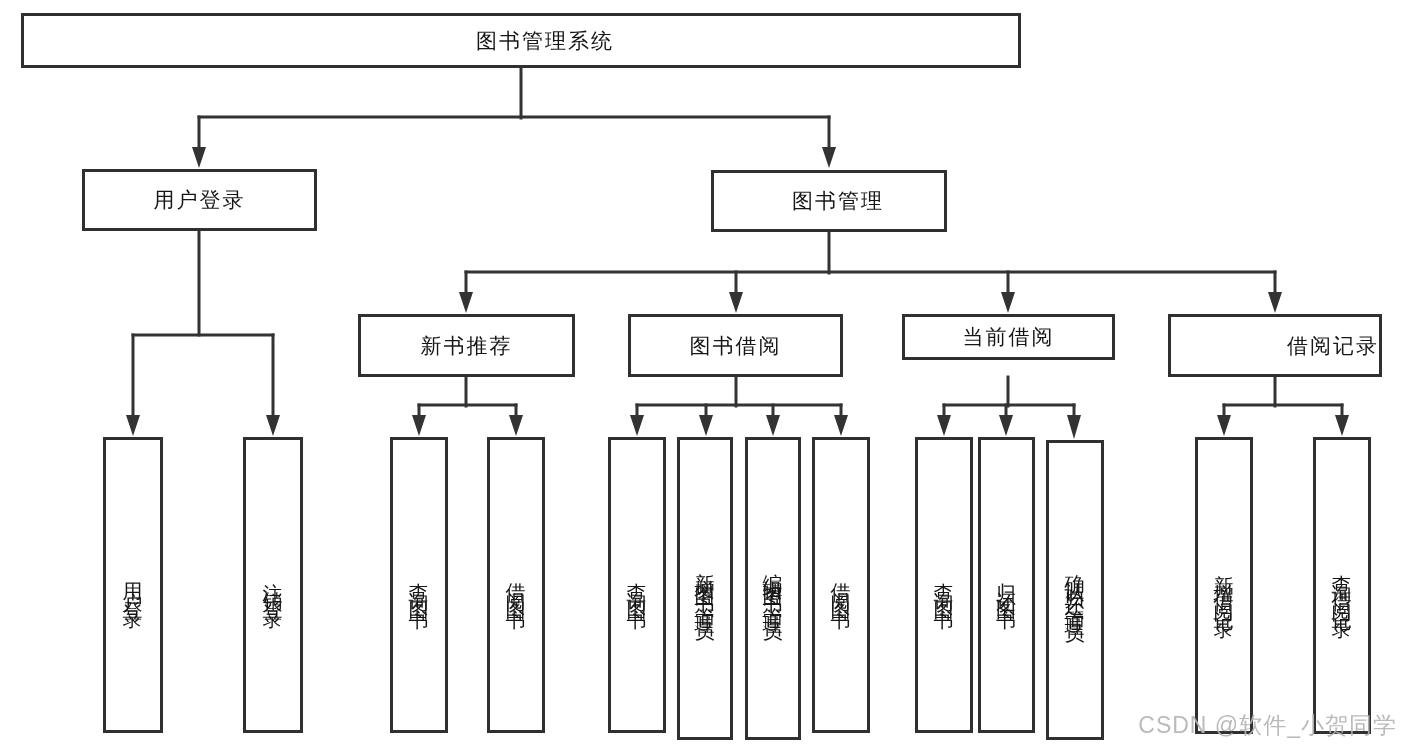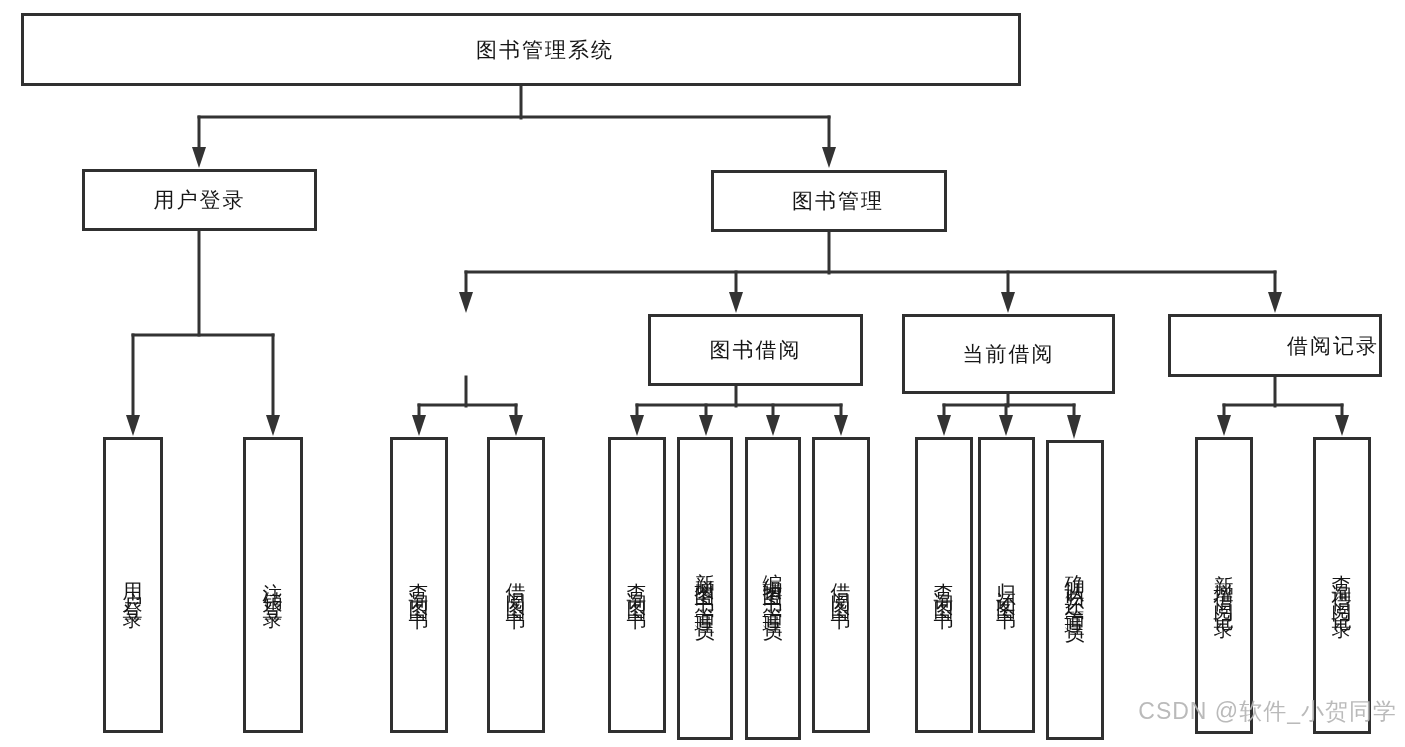--- a/index.html
+++ b/index.html
@@ -32,21 +32,21 @@
     writing-mode: vertical-rl;
     font-size: 20px;
     letter-spacing: 9px;
     line-height: 1;
     white-space: nowrap;
   }
   .vlabel.tight { letter-spacing: 7px; }
   .watermark {
     position: absolute;
     right: 8px;
-    bottom: 20px;
+    bottom: 6px;
     font-size: 23px;
     letter-spacing: 1px;
     color: #b5b5b5;
     opacity: 0.92;
     z-index: 5;
     white-space: nowrap;
   }
 </style>
 </head>
 <body>
@@ -111,35 +111,38 @@
       <polygon points="766,415 780,415 773,436"></polygon>
       <polygon points="834,415 848,415 841,436"></polygon>
       <polygon points="937,415 951,415 944,436"></polygon>
       <polygon points="999,415 1013,415 1006,436"></polygon>
       <polygon points="1067,415 1081,415 1074,439"></polygon>
       <polygon points="1217,415 1231,415 1224,436"></polygon>
       <polygon points="1335,415 1349,415 1342,436"></polygon>
     </g>
   </svg>
 
-  <div class="box" style="left:21px;top:13px;width:1000px;height:73px;padding-left:48px;">
+  <div class="box" style="left:21px;top:13px;width:1000px;height:55px;padding-left:48px;">
     <span class="hlabel">图书管理系统</span>
   </div>
 
   <div class="box" style="left:82px;top:169px;width:235px;height:62px;">
     <span class="hlabel">用户登录</span>
   </div>
   <div class="box" style="left:711px;top:170px;width:236px;height:62px;padding-left:18px;">
     <span class="hlabel">图书管理</span>
   </div>
 
-  <div class="box" style="left:648px;top:314px;width:215px;height:72px;">
+  <div class="box" style="left:358px;top:314px;width:217px;height:63px;">
+    <span class="hlabel">新书推荐</span>
+  </div>
+  <div class="box" style="left:628px;top:314px;width:215px;height:63px;">
     <span class="hlabel">图书借阅</span>
   </div>
-  <div class="box" style="left:902px;top:314px;width:213px;height:80px;">
+  <div class="box" style="left:902px;top:314px;width:213px;height:46px;">
     <span class="hlabel">当前借阅</span>
   </div>
   <div class="box" style="left:1168px;top:314px;width:214px;height:63px;justify-content:flex-end;">
     <span class="hlabel">借阅记录</span>
   </div>
 
   <div class="box" style="left:103px;top:437px;width:60px;height:296px;">
     <span class="vlabel">用户登录</span>
   </div>
   <div class="box" style="left:243px;top:437px;width:60px;height:296px;">

